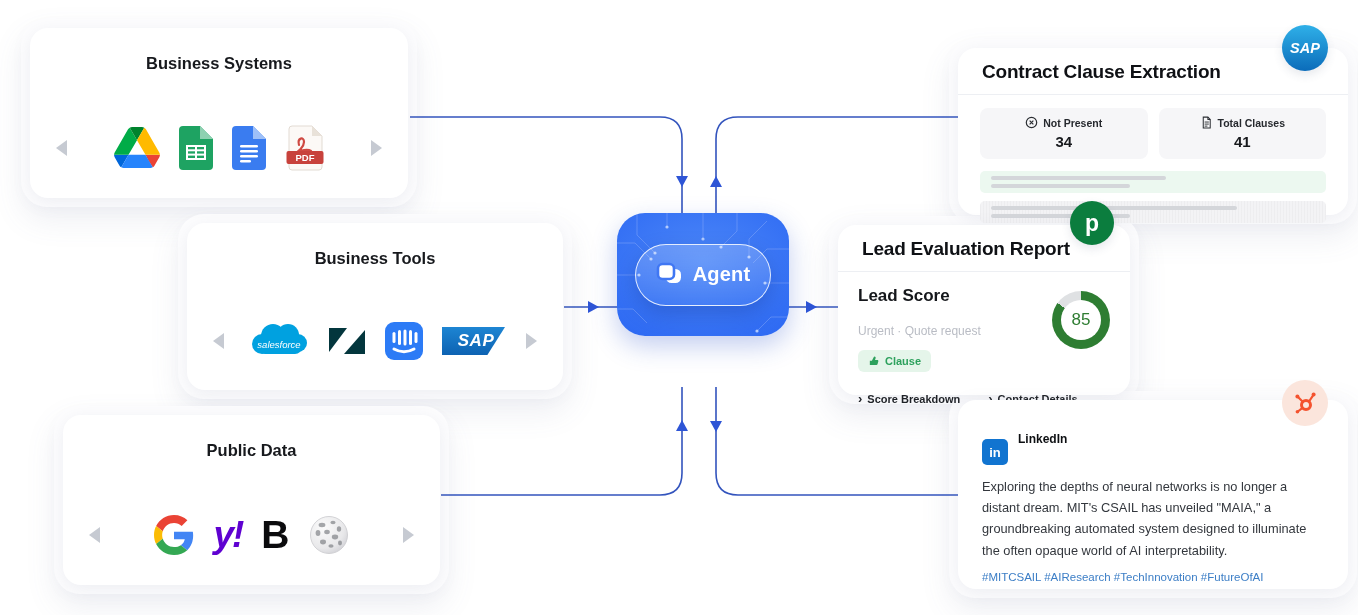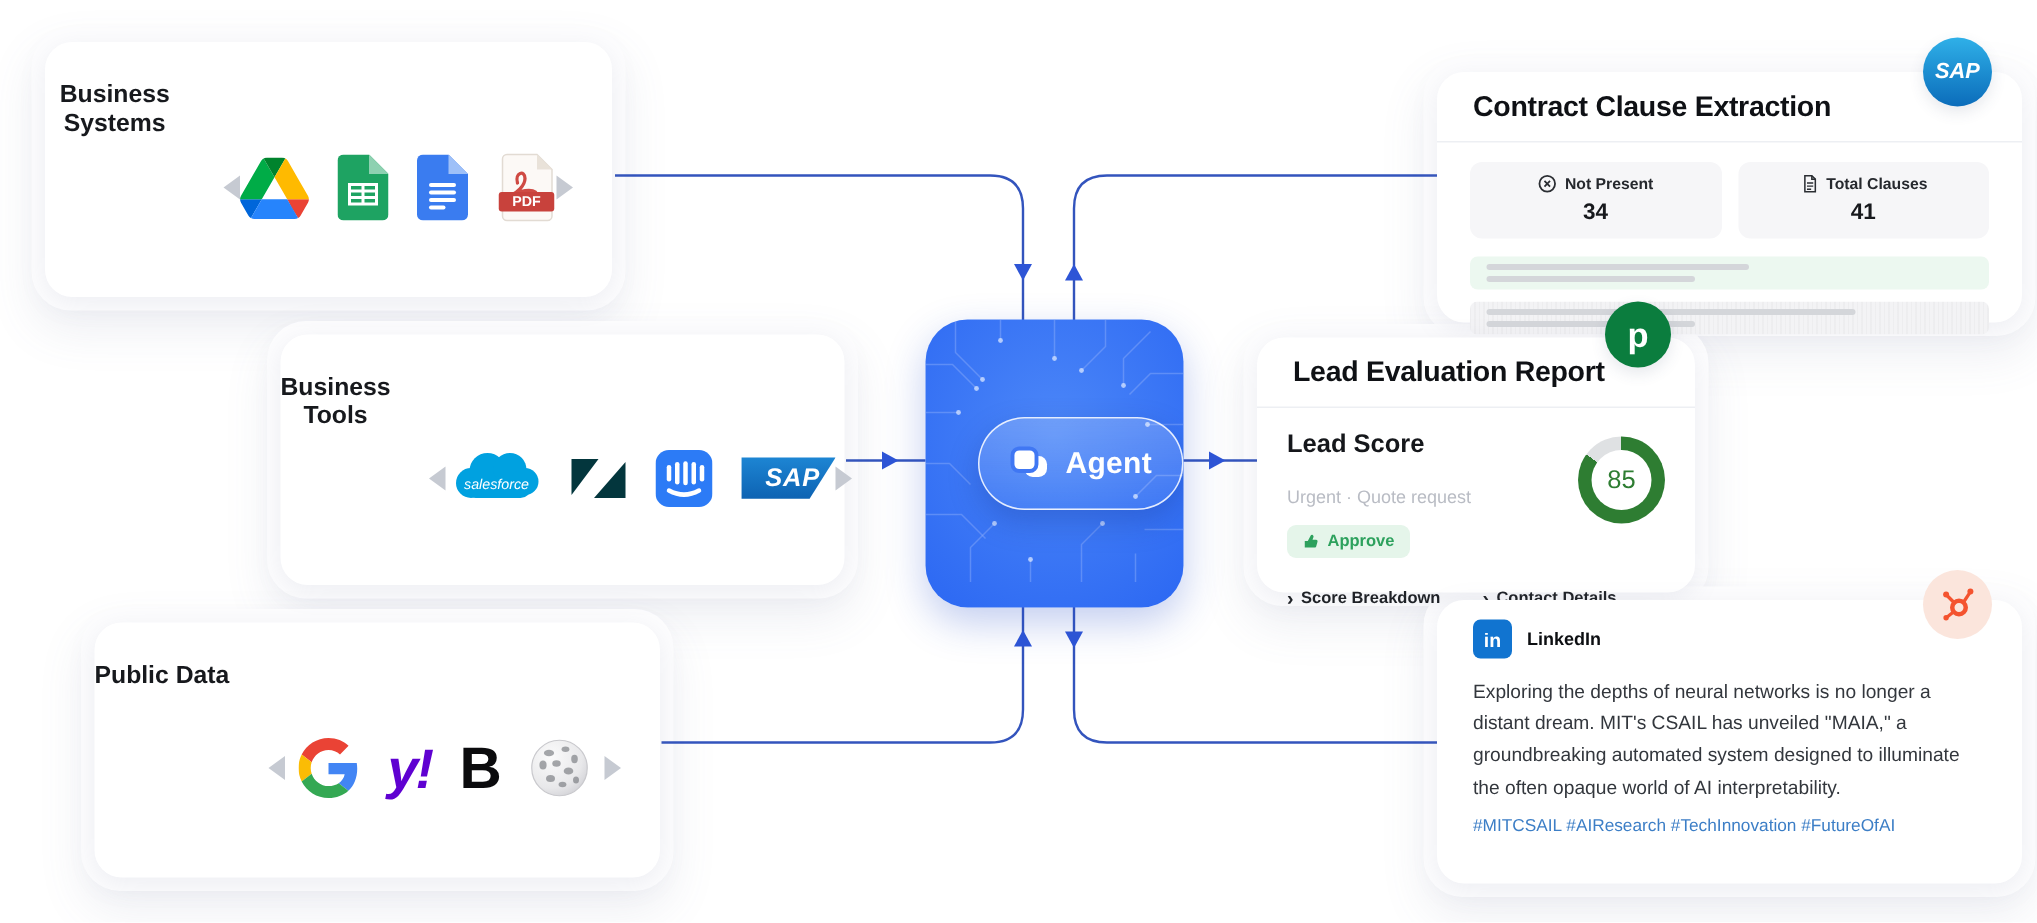--- a/index.html
+++ b/index.html
@@ -11,39 +11,39 @@
 
   
   .card-back{position:absolute;background:#fdfdfe;border-radius:26px;z-index:0;
              box-shadow:0 14px 30px rgba(100,110,150,.10);}
 
   
   .card{position:absolute;background:#fff;border-radius:18px;z-index:2;
         box-shadow:0 4px 18px rgba(120,130,160,.13);}
 
   
-  .carousel{display:flex;flex-direction:row;}
+  .carousel{display:flex;flex-direction:column;}
   .carousel-title{margin-top:26px;text-align:center;font-size:16.5px;font-weight:600;color:#17191d;}
   .icons-row{display:flex;align-items:center;justify-content:space-between;padding:0 26px;margin-top:24px;flex:1;}
   .logo-tiles{display:flex;align-items:center;gap:19px;margin:0 auto;}
   .logo{display:flex;align-items:center;justify-content:center;}
   .arrow{width:0;height:0;border-top:8px solid transparent;border-bottom:8px solid transparent;cursor:pointer;}
   .arrow.left{border-right:11px solid #c6cad2;}
   .arrow.right{border-left:11px solid #c6cad2;}
   .yahoo{font-size:37px;font-weight:800;font-style:italic;color:#5f01d1;letter-spacing:-2px;line-height:1;}
   .bing{font-size:39px;font-weight:800;color:#0b0b0d;line-height:1;}
   .sap-tool{width:58px;height:28px;background:linear-gradient(180deg,#1d85d3,#0d62b2);
             clip-path:polygon(0 0,100% 0,72% 100%,0 100%);
             color:#fff;font-weight:800;font-style:italic;font-size:17px;line-height:28px;padding-left:5px;letter-spacing:.5px;}
 
   
-  .agent-box{position:absolute;left:617px;top:213px;width:172px;height:192px;border-radius:28px;z-index:2;
+  .agent-box{position:absolute;left:617px;top:213px;width:172px;height:123px;border-radius:28px;z-index:2;
              background:radial-gradient(130% 130% at 50% 40%, #4c87f8 0%, #2e6af3 55%, #2257e8 100%);
              box-shadow:0 10px 26px rgba(40,80,200,.28);
-             display:flex;align-items:center;justify-content:flex-end;overflow:hidden;}
+             display:flex;align-items:center;justify-content:center;overflow:hidden;}
   .circuit{position:absolute;inset:0;}
   .agent-pill{position:relative;display:flex;align-items:center;gap:10px;padding:0 20px;height:60px;border-radius:32px;
               border:1.5px solid rgba(255,255,255,.85);
               background:linear-gradient(180deg,rgba(255,255,255,.20),rgba(255,255,255,.04));
               box-shadow:0 8px 20px rgba(15,50,150,.30);}
   .agent-label{color:#fff;font-size:20px;font-weight:700;letter-spacing:.2px;}
 
   
   .card-header{padding:13px 24px 11px;border-bottom:1px solid #edeff3;font-size:19px;font-weight:700;color:#0f1115;letter-spacing:-.2px;}
   .card-body{padding:13px 22px;position:relative;}
@@ -71,21 +71,21 @@
   .chev{font-size:13px;line-height:1;color:#1f2227;}
   .donut{position:absolute;right:20px;top:19px;width:58px;height:58px;border-radius:50%;
          background:conic-gradient(#2e7d32 0 85%,#dfe1e3 85% 100%);
          display:flex;align-items:center;justify-content:center;}
   .donut-hole{width:40px;height:40px;border-radius:50%;background:#fff;display:flex;align-items:center;justify-content:center;
               font-size:17px;color:#2e7d32;}
 
   
   .linkedin-row{display:flex;align-items:center;gap:10px;margin-top:2px;}
   .linkedin-badge{width:26px;height:26px;border-radius:5px;background:#1174d0;color:#fff;font-weight:700;font-size:13px;
-                  display:flex;align-items:center;justify-content:center;}
+                  display:flex;align-items:center;justify-content:center;margin-top:26px;}
   .platform-name{font-size:12px;font-weight:700;color:#0d0f12;}
   .social-body{margin-top:11px;font-size:12.8px;line-height:1.66;color:#33373d;}
   .hashtags{margin-top:10px;font-size:11.5px;color:#3c7ec6;font-weight:500;cursor:pointer;}
 
   
   .logo-circle{position:absolute;z-index:3;border-radius:50%;display:flex;align-items:center;justify-content:center;
                box-shadow:0 4px 10px rgba(60,70,110,.12);}
   .sap-circle{left:1282px;top:25px;width:46px;height:46px;background:linear-gradient(180deg,#2fb0e8,#0b6cba);
               color:#fff;font-weight:800;font-style:italic;font-size:14.5px;}
   .pipedrive-circle{left:1070px;top:201px;width:44px;height:44px;background:#0b7d3e;color:#fff;font-weight:800;font-size:23px;}
@@ -346,21 +346,21 @@
 
   <div class="card" style="left:838px;top:225px;width:292px;height:170px;">
     <div class="card-header">Lead Evaluation Report</div>
     <div class="card-body" style="padding:14px 20px;">
       <div class="lead-score-title">Lead Score</div>
       <div class="lead-subtitle">Urgent · Quote request</div>
       <div class="approve">
         <svg width="12" height="12" viewBox="0 0 13 13">
           <path d="M4.2,6.2 L6.3,2.2 C6.6,1.7 7.2,1.5 7.7,1.8 C8.2,2.1 8.5,2.7 8.3,3.3 L7.6,5.3 H10.2 C10.9,5.3 11.4,6 11.2,6.7 L10.3,9.9 C10.2,10.4 9.7,10.8 9.2,10.8 H4.2 Z M2,6.2 h2.2 v4.6 H2 Z" fill="#2da15d"></path>
         </svg>
-        <span>Approve</span>
+        <span>Clause</span>
       </div>
       <div class="lead-links">
         <span class="lead-link">
           <span class="chev">›</span>
           <span>Score Breakdown</span>
         </span>
         <span class="lead-link">
           <span class="chev">›</span>
           <span>Contact Details</span>
         </span>

